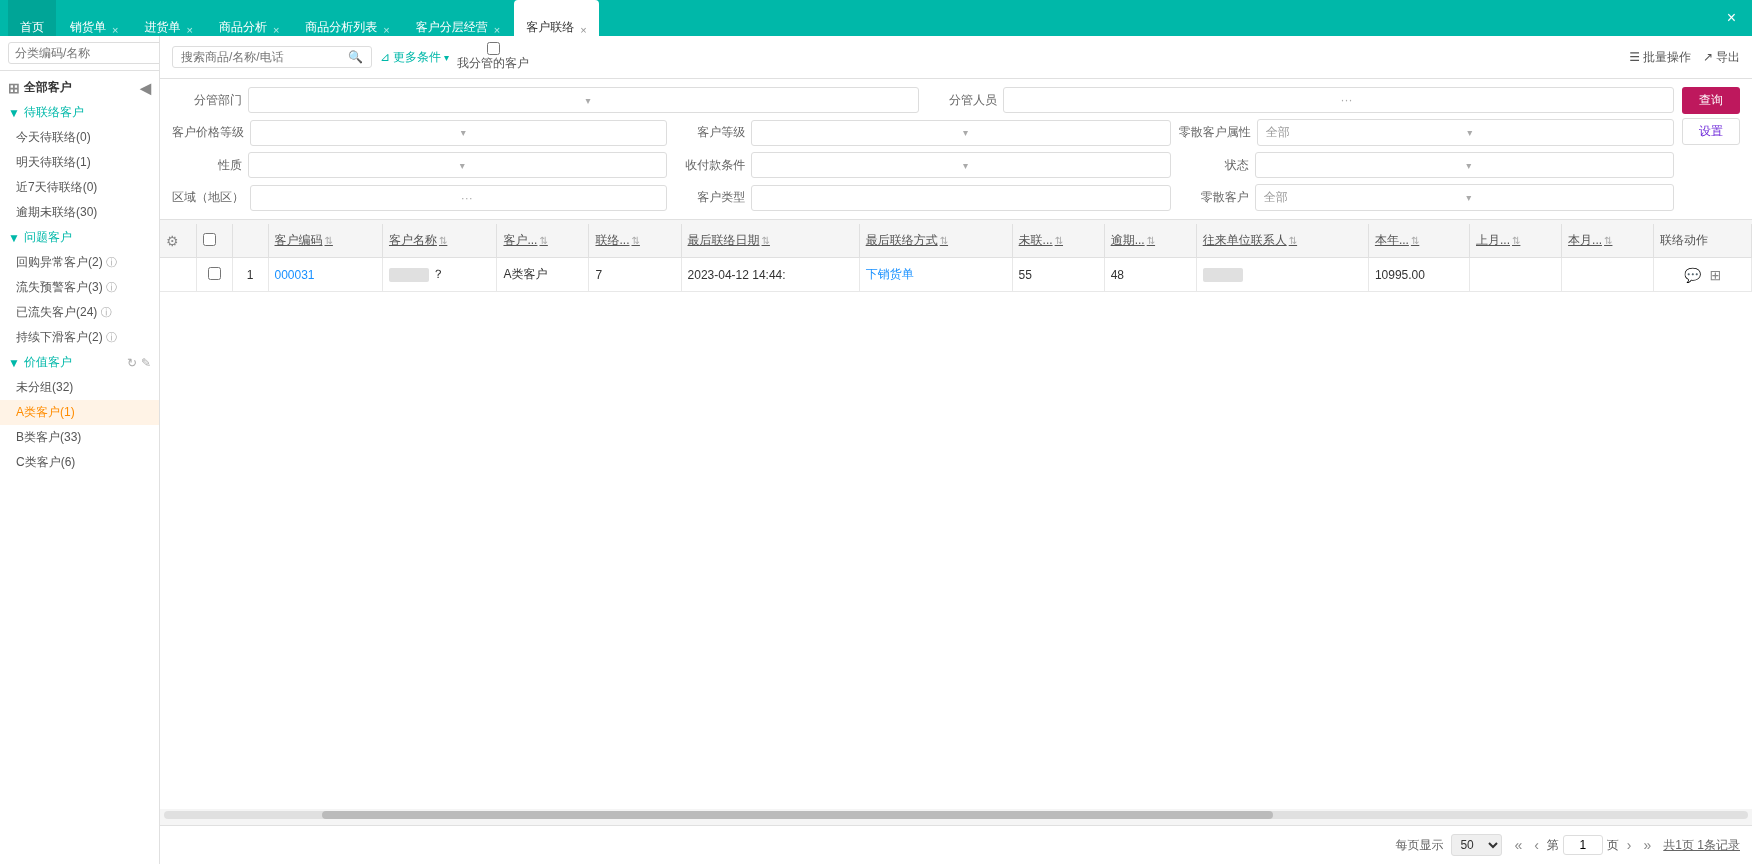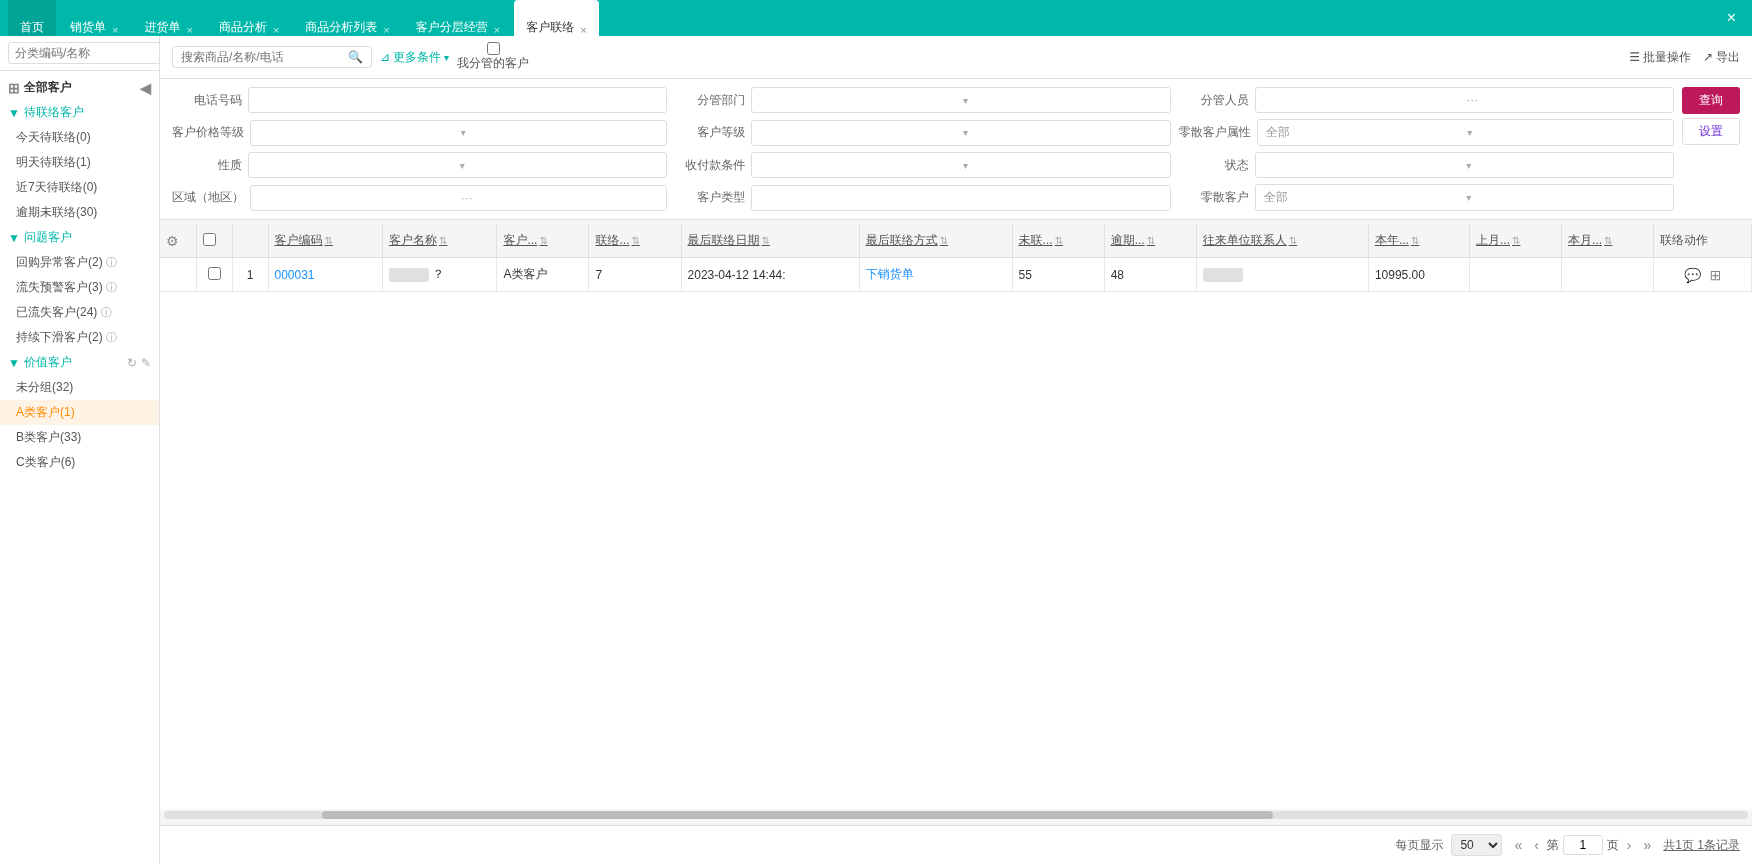--- a/index.html
+++ b/index.html
@@ -470,26 +470,20 @@
           <span>导出</span>
         </div>
       </div>
     </div>
 
     <div class="advanced-filters">
       <div style="display:flex;gap:8px;align-items:flex-start;">
         <div style="flex:1;">
 
           <div class="filter-row">
-            <div class="filter-field">
-              <span class="filter-label">电话号码</span>
-              <div class="filter-input">
-                <span></span>
-              </div>
-            </div>
             <div class="filter-field">
               <span class="filter-label">分管部门</span>
               <div class="filter-input">
                 <span style="flex:1;"></span>
                 <span class="arrow">▾</span>
               </div>
             </div>
             <div class="filter-field">
               <span class="filter-label">分管人员</span>
               <div class="filter-input">

